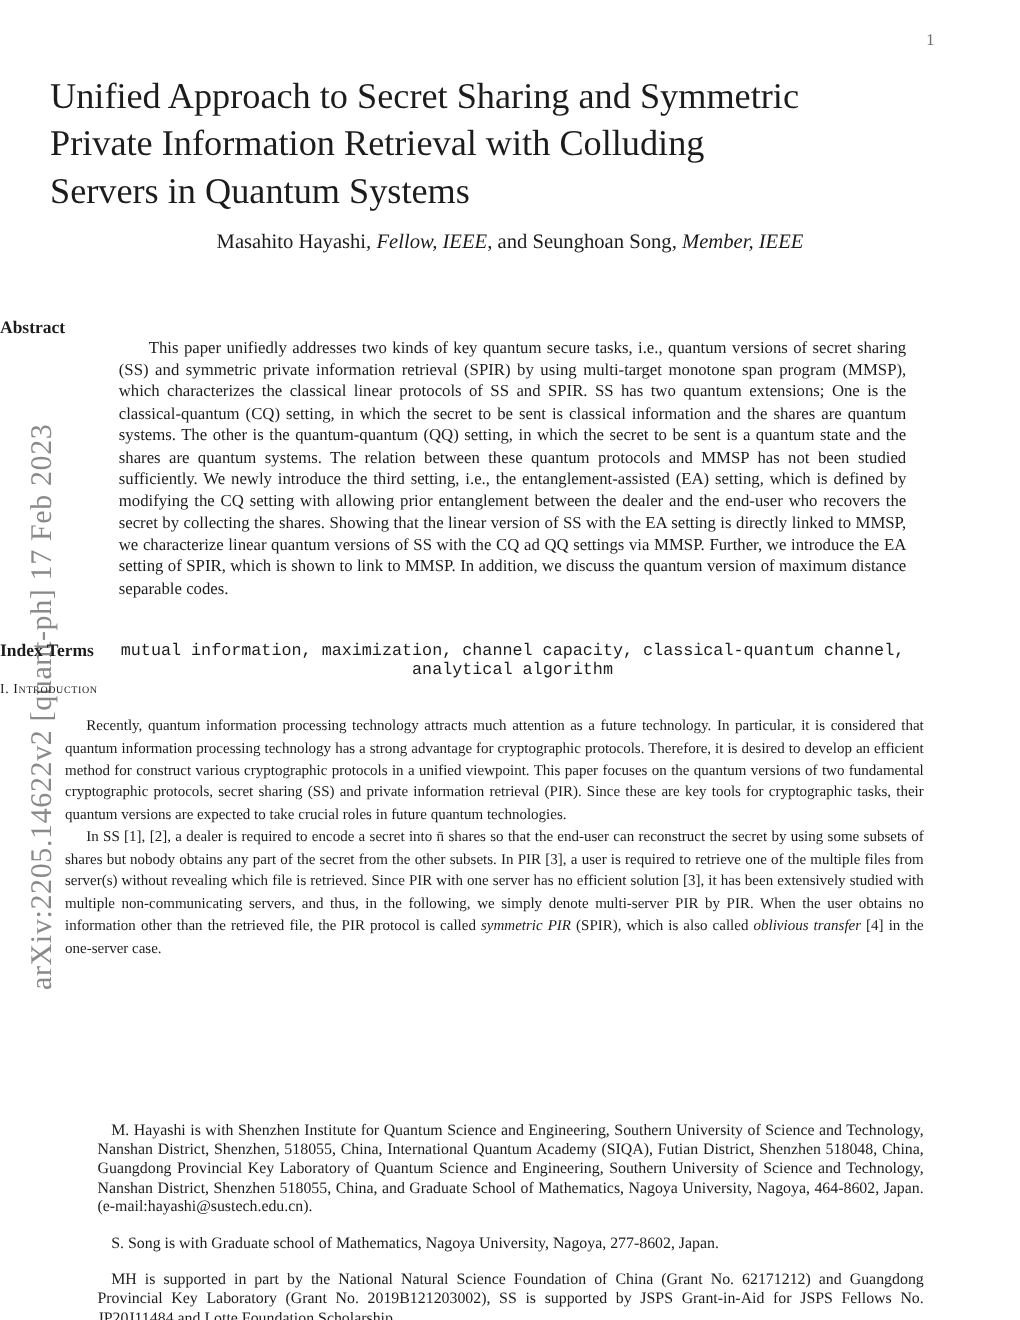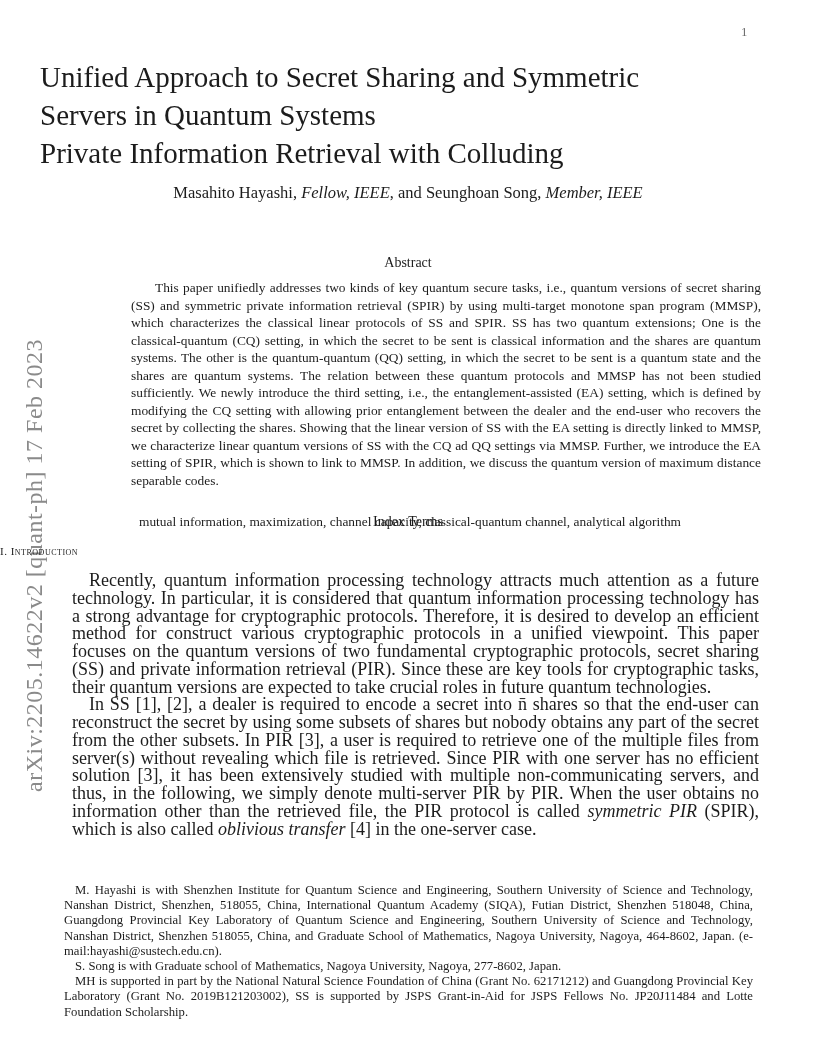--- a/index.html
+++ b/index.html
@@ -36,76 +36,75 @@
 
   .author-line {
     position: absolute; top: 183px; left: 0; right: 0;
     text-align: center;
     font-size: 16.5px;
   }
   .author-line .ital { font-style: italic; }
 
   .abstract-heading, .index-heading {
     position: absolute; left: 0; right: 0;
-    text-align: center;
-    font-weight: normal; font-size: 14px;
+    font-weight: bold; font-size: 14px;
   }
   .abstract-heading { top: 255px; }
   .index-heading { top: 488px; margin-top: 26px; }
 
   .abstract-text {
-    position: absolute; top: 279px; left: 95px; width: 630px;
+    position: absolute; top: 269px; left: 95px; width: 630px;
     font-size: 13.4px; line-height: 17.55px;
     text-align: justify;
     text-indent: 24px;
-    margin-left: 36px;
   }
 
   .index-text {
     position: absolute; top: 514px; left: 95px; width: 630px;
     font-size: 13.4px;
     text-align: center;
+    font-family: Liberation Mono, monospace;
   }
 
   .section-heading {
     position: absolute; top: 545px; left: 0; right: 0;
     text-align: left;
     font-size: 11px;
     font-variant: small-caps;
     letter-spacing: 0.5px;
   }
 
   .intro-body {
-    position: absolute; top: 572px; left: 72px; width: 687px;
-    font-size: 18px; line-height: 17.75px;
+    position: absolute; top: 572px; left: 52px; width: 687px;
+    font-size: 12px; line-height: 17.75px;
     text-align: justify;
   }
   .intro-body p { margin: 0; text-indent: 17px; }
   .intro-body .ital { font-style: italic; }
 
   .footnotes {
     position: absolute; top: 883px; left: 64px; width: 689px;
     font-size: 12.7px; line-height: 15.2px;
     text-align: justify;
   }
-  .footnotes p { margin: 0; text-indent: 11px; font-family: Liberation Serif, serif; }
+  .footnotes p { margin: 14px; text-indent: 11px; font-family: Liberation Serif, serif; }
 </style>
 </head>
 <body>
 
 <div class="page">
 
   <div class="page-number">1</div>
 
   <div class="arxiv-stamp">arXiv:2205.14622v2  [quant-ph]  17 Feb 2023</div>
 
   <div class="paper-title">
     <div>Unified Approach to Secret Sharing and Symmetric</div>
+    <div>Private Information Retrieval with Colluding</div>
     <div>Servers in Quantum Systems</div>
-    <div>Private Information Retrieval with Colluding</div>
   </div>
 
   <div class="author-line"><span>Masahito Hayashi, </span><span class="ital">Fellow, IEEE</span><span>, and  </span><span>Seunghoan Song, </span><span class="ital">Member, IEEE</span></div>
 
   <div class="abstract-heading">Abstract</div>
 
   <div class="abstract-text">This paper unifiedly addresses two kinds of key quantum secure tasks, i.e., quantum versions of secret sharing (SS) and symmetric private information retrieval (SPIR) by using multi-target monotone span program (MMSP), which characterizes the classical linear protocols of SS and SPIR. SS has two quantum extensions; One is the classical-quantum (CQ) setting, in which the secret to be sent is classical information and the shares are quantum systems. The other is the quantum-quantum (QQ) setting, in which the secret to be sent is a quantum state and the shares are quantum systems. The relation between these quantum protocols and MMSP has not been studied sufficiently. We newly introduce the third setting, i.e., the entanglement-assisted (EA) setting, which is defined by modifying the CQ setting with allowing prior entanglement between the dealer and the end-user who recovers the secret by collecting the shares. Showing that the linear version of SS with the EA setting is directly linked to MMSP, we characterize linear quantum versions of SS with the CQ ad QQ settings via MMSP. Further, we introduce the EA setting of SPIR, which is shown to link to MMSP. In addition, we discuss the quantum version of maximum distance separable codes.</div>
 
   <div class="index-heading">Index Terms</div>
 

